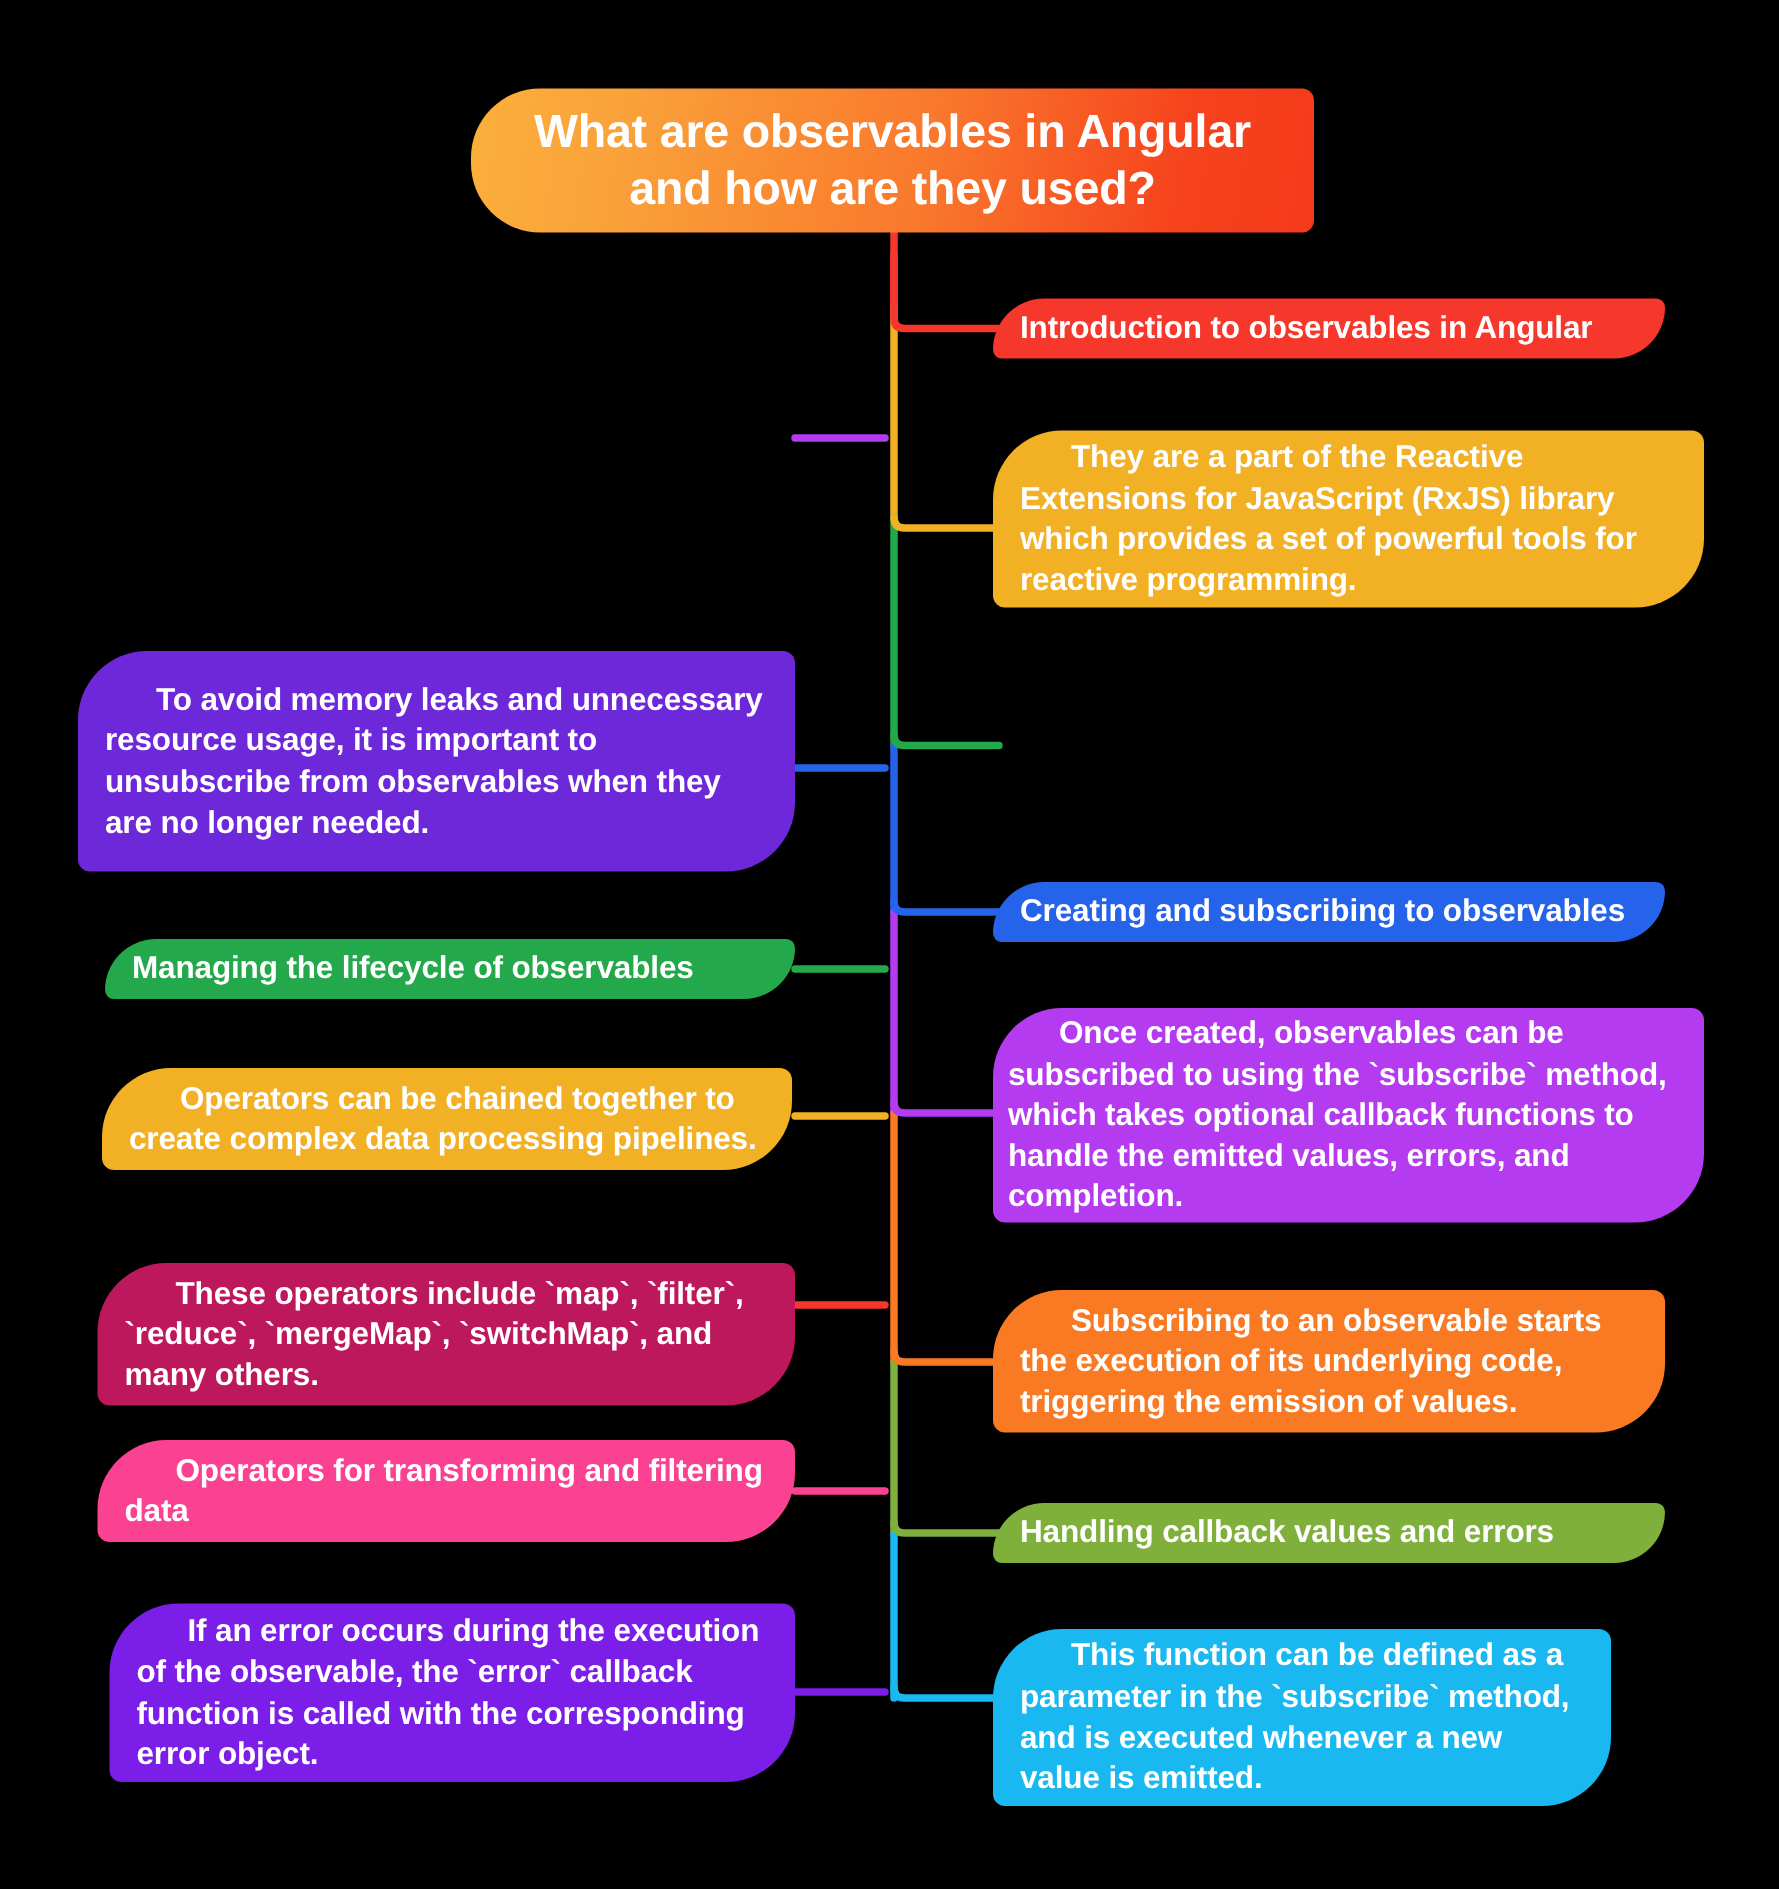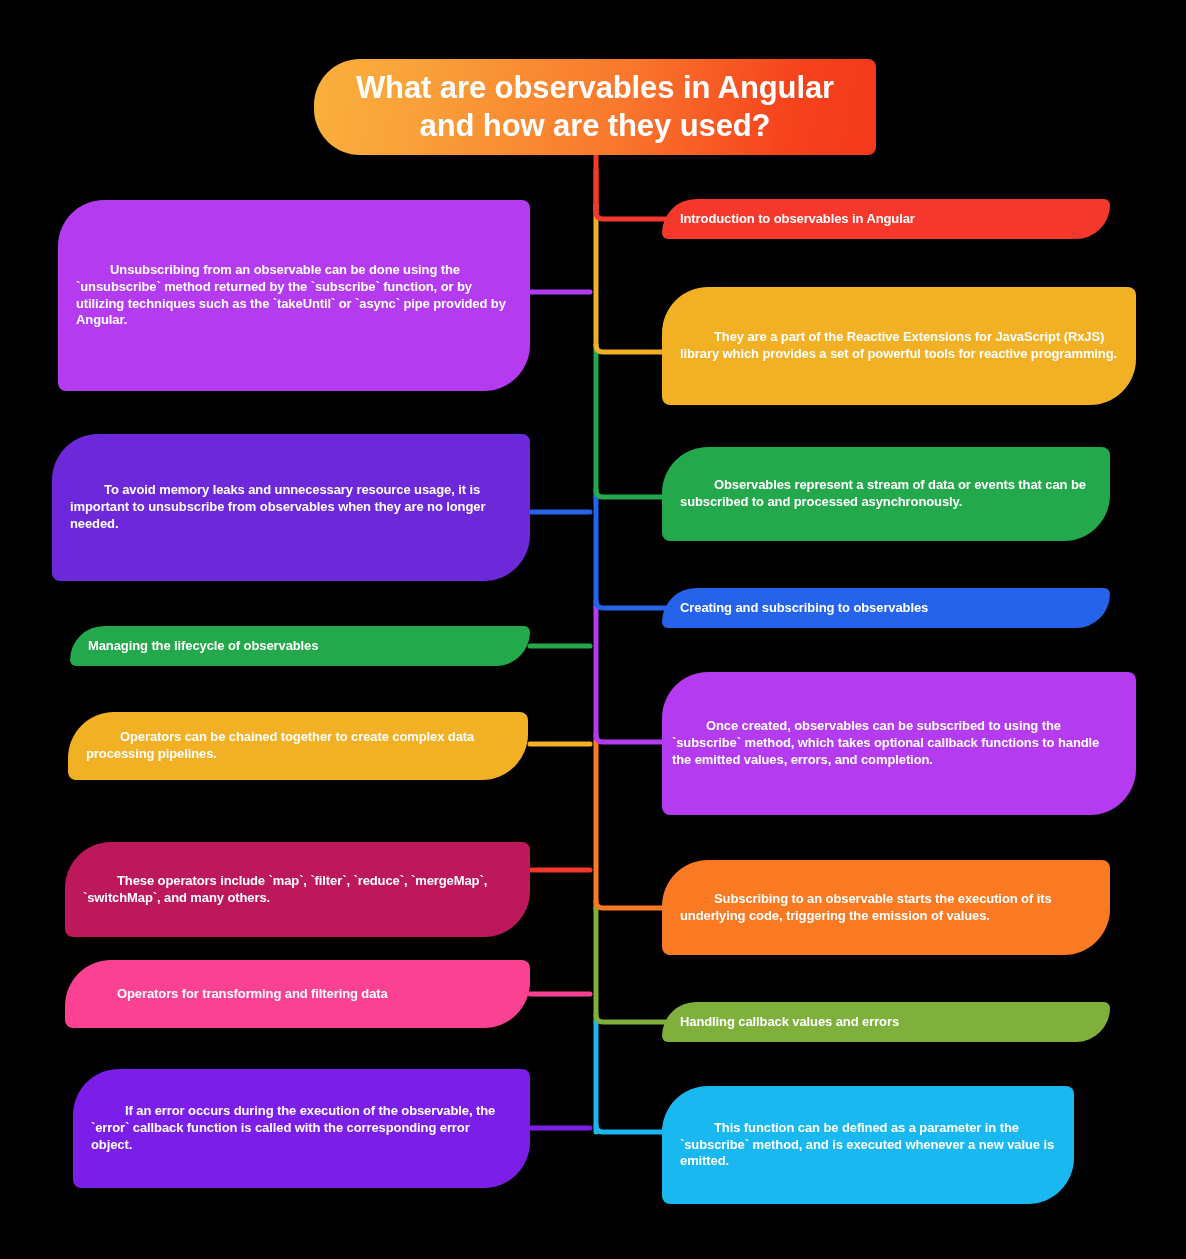--- a/index.html
+++ b/index.html
@@ -24,21 +24,21 @@
     height: 1259px;
     pointer-events: none;
   }
 
   
   .node {
     position: absolute;
     box-sizing: border-box;
     color: #ffffff;
     font-weight: bold;
-    font-size: 13px;
+    font-size: 21px;
     line-height: 1.30;
     display: flex;
     align-items: center;
     padding: 11px 18px 11px 18px;
     text-indent: 34px;
     letter-spacing: -0.1px;
   }
   .node.one-line { text-indent: 0; }
   .node .txt { display: block; width: 100%; }
 
@@ -108,23 +108,20 @@
   </div>
 
   <div class="node right one-line" style="left:662px; top:199px; width:448px; height:40px; background:#F6372B;">
     <span class="txt">Introduction to observables in Angular</span>
   </div>
 
   <div class="node right" style="left:662px; top:287px; width:474px; height:118px; background:#F2B025;">
     <span class="txt">They are a part of the Reactive Extensions for JavaScript (RxJS) library which provides a set of powerful tools for reactive programming.</span>
   </div>
 
-  <div class="node right" style="left:662px; top:447px; width:448px; height:94px; background:#23A94B;">
-    <span class="txt">Observables represent a stream of data or events that can be subscribed to and processed asynchronously.</span>
-  </div>
 
   <div class="node right one-line" style="left:662px; top:588px; width:448px; height:40px; background:#2563EB;">
     <span class="txt">Creating and subscribing to observables</span>
   </div>
 
   <div class="node right" style="left:662px; top:672px; width:474px; height:143px; background:#B43BF0;padding-left:10px;">
     <span class="txt">Once created, observables can be subscribed to using the `subscribe` method, which takes optional callback functions to handle the emitted values, errors, and completion.</span>
   </div>
 
   <div class="node right" style="left:662px; top:860px; width:448px; height:95px; background:#F97A22;">
@@ -132,23 +129,20 @@
   </div>
 
   <div class="node right one-line" style="left:662px; top:1002px; width:448px; height:40px; background:#7FB03C;">
     <span class="txt">Handling callback values and errors</span>
   </div>
 
   <div class="node right" style="left:662px; top:1086px; width:412px; height:118px; background:#19B8F0;">
     <span class="txt">This function can be defined as a parameter in the `subscribe` method, and is executed whenever a new value is emitted.</span>
   </div>
 
-  <div class="node left" style="left:58px; top:200px; width:472px; height:191px; background:#B43BF0;">
-    <span class="txt">Unsubscribing from an observable can be done using the `unsubscribe` method returned by the `subscribe` function, or by utilizing techniques such as the `takeUntil` or `async` pipe provided by Angular.</span>
-  </div>
 
   <div class="node left" style="left:52px; top:434px; width:478px; height:147px; background:#6d28d9;justify-content:flex-end;">
     <span class="txt">To avoid memory leaks and unnecessary resource usage, it is important to unsubscribe from observables when they are no longer needed.</span>
   </div>
 
   <div class="node left one-line" style="left:70px; top:626px; width:460px; height:40px; background:#23A94B;">
     <span class="txt">Managing the lifecycle of observables</span>
   </div>
 
   <div class="node left" style="left:68px; top:712px; width:460px; height:68px; background:#F2B025;">

